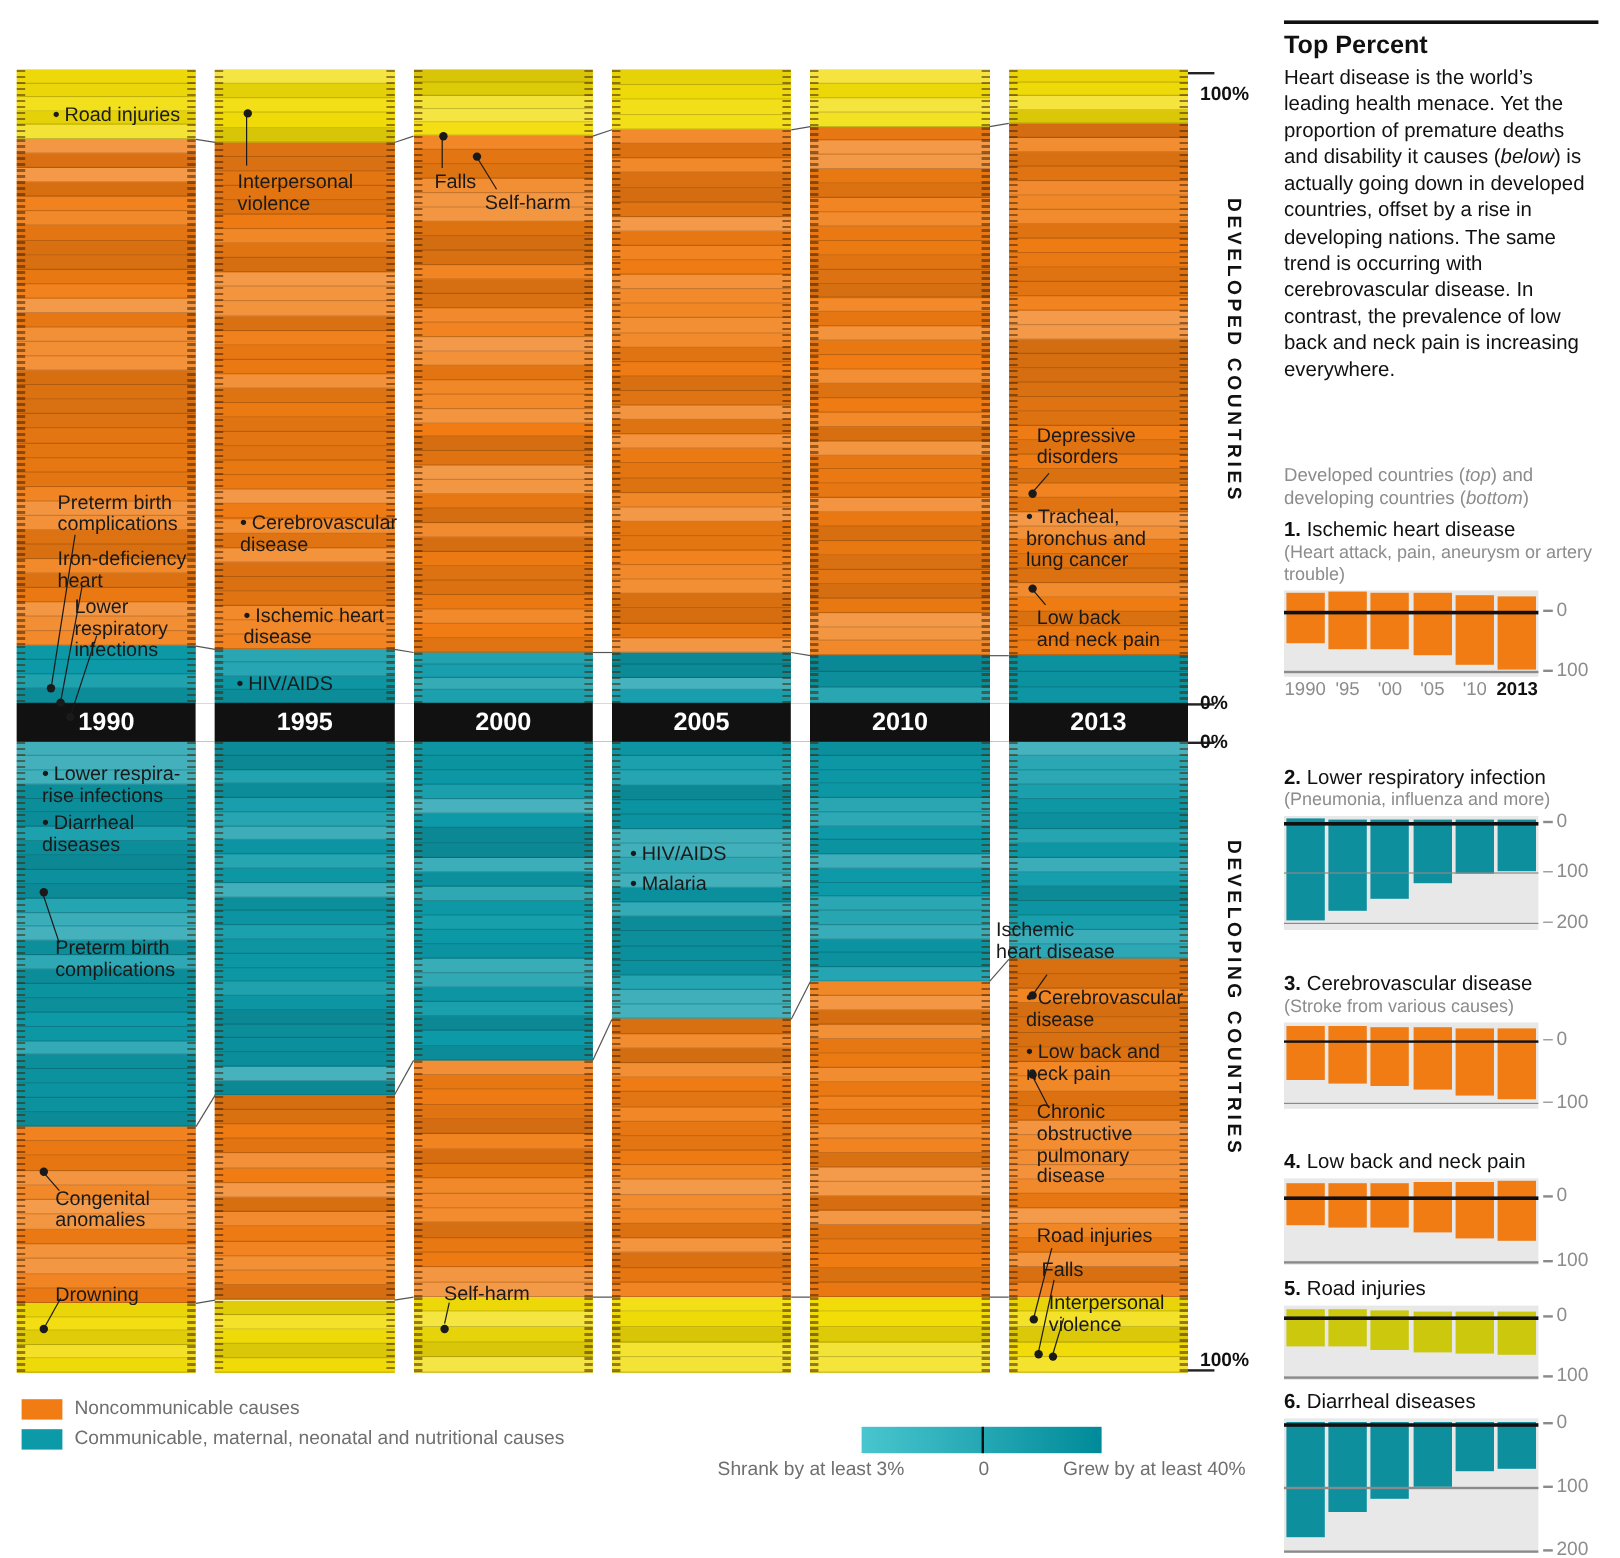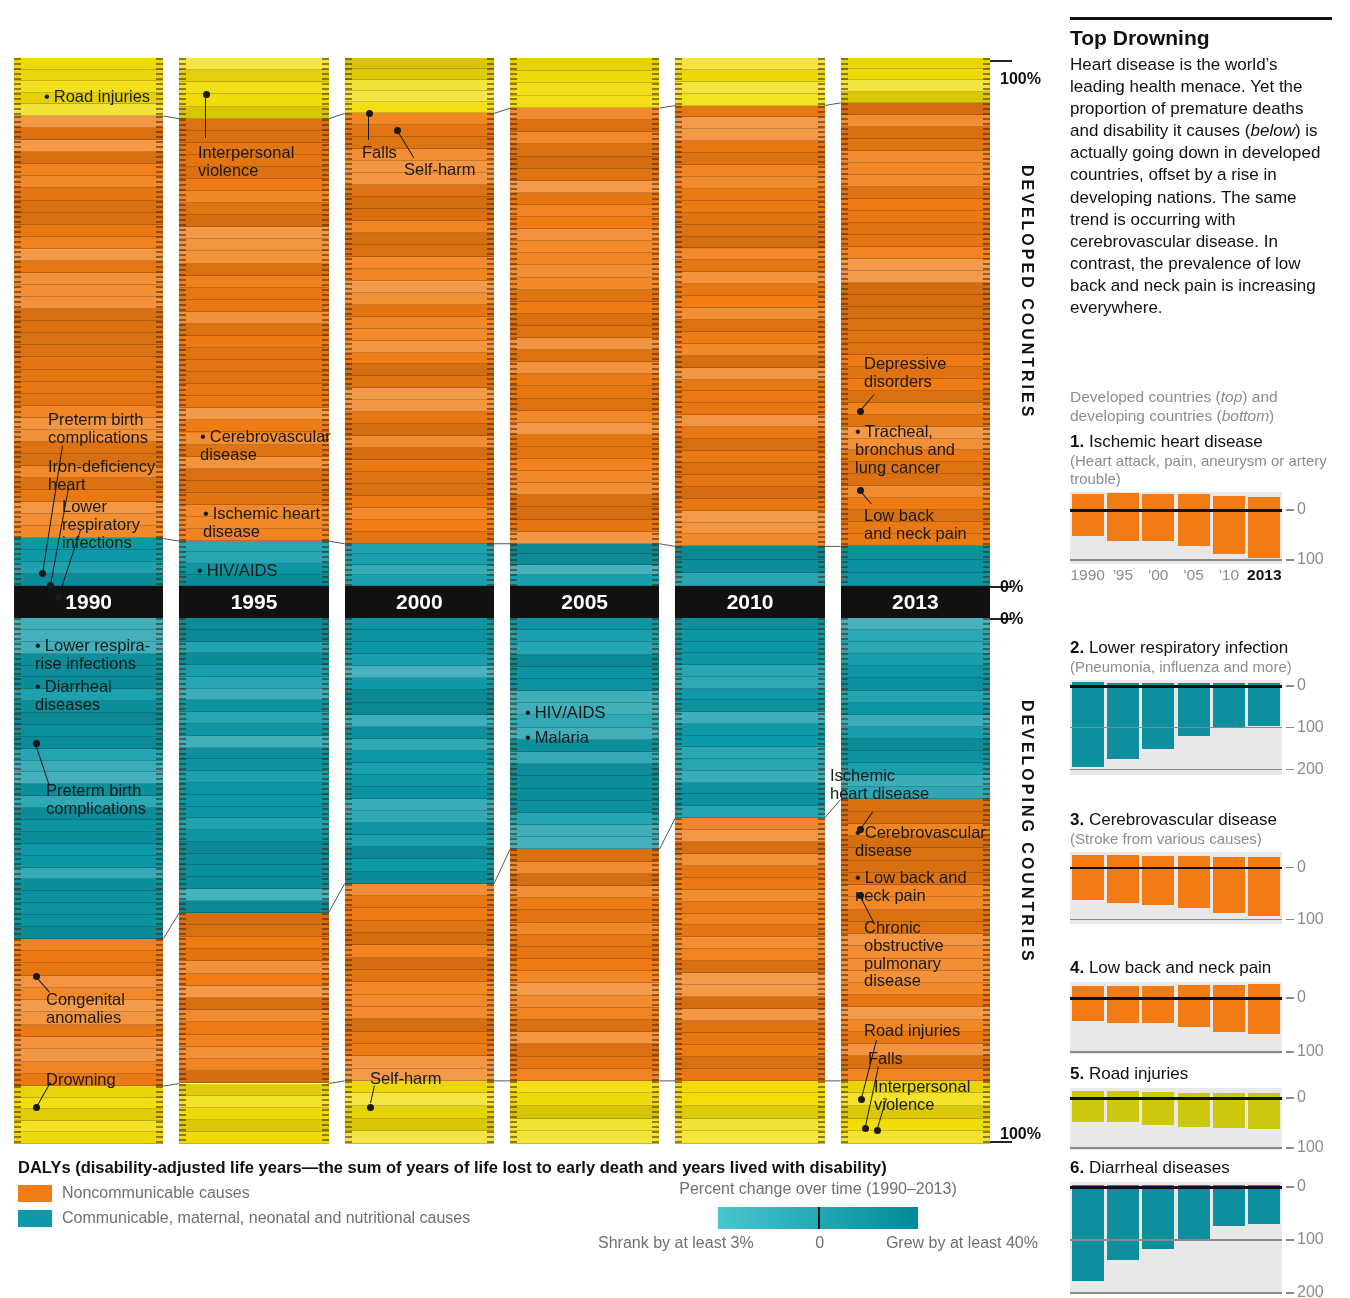--- a/index.html
+++ b/index.html
@@ -957,48 +957,46 @@
 violence</div>
       <div class="dot" style="left: 858px; top: 1096px;"></div>
       <div class="leader" style="left: 861px; top: 1098px; width: 59.9083px; transform: rotate(-75.4998deg);"></div>
       <div class="dot" style="left: 862px; top: 1125px;"></div>
       <div class="leader" style="left: 865px; top: 1126px; width: 61.3922px; transform: rotate(-77.7749deg);"></div>
       <div class="dot" style="left: 874px; top: 1127px;"></div>
       <div class="leader" style="left: 877px; top: 1128px; width: 31.3209px; transform: rotate(-73.3008deg);"></div>
     </div>
 
   <div id="legend">
-    <div id="legend-title">DALYs (disability-adjusted life years—the sum of years of life lost to early death and years lived with disability)</div>
 
     <div class="legend-row">
       <div class="swatch" style="background:#f07c13"></div>
       <div class="legend-text">Noncommunicable causes</div>
     </div>
     <div class="legend-row">
       <div class="swatch" style="background:#0d9aa8"></div>
       <div class="legend-text">Communicable, maternal, neonatal and nutritional causes</div>
     </div>
 
     <div id="legend-right">
-      <div id="pct-title">Percent change over time (1990–2013)</div>
       <div id="pct-bar">
         <div class="midmark"></div>
       </div>
       <div id="pct-labels">
         <span>Shrank by at least 3%</span>
         <span>0</span>
         <span>Grew by at least 40%</span>
       </div>
     </div>
   </div>
 </div>
 
 <div id="sidebar">
   <div id="sb-rule-top"></div>
-  <div id="sb-heading">Top Drowning</div>
+  <div id="sb-heading">Top Percent</div>
   <div id="sb-body">Heart disease is the world’s leading health menace. Yet the proportion of premature deaths and disability it causes (<i>below</i>) is actually going down in developed countries, offset by a rise in developing nations. The same trend is occurring with cerebrovascular disease. In contrast, the prevalence of low back and neck pain is increasing everywhere.</div>
   <div id="sb-ranksub">Developed countries (<i>top</i>) and developing countries (<i>bottom</i>)</div>
   <div id="rank-charts">
       <div class="rank-block" style="top: 432px;">
         <div class="rank-name"><b>1.</b> Ischemic heart disease</div>
         <div class="rank-sub">(Heart attack, pain, aneurysm or artery trouble)</div>
         <div class="minichart" style="height: 72px;">
           <div class="mbar" style="left: 1.5px; width: 32.3333px; top: 2.48276px; height: 41.7103px; background: rgb(240, 124, 19);"></div>
           <div class="mbar" style="left: 36.8333px; width: 32.3333px; top: 0.993103px; height: 48.1655px; background: rgb(240, 124, 19);"></div>
           <div class="mbar" style="left: 72.1667px; width: 32.3333px; top: 2.48276px; height: 46.1793px; background: rgb(240, 124, 19);"></div>

